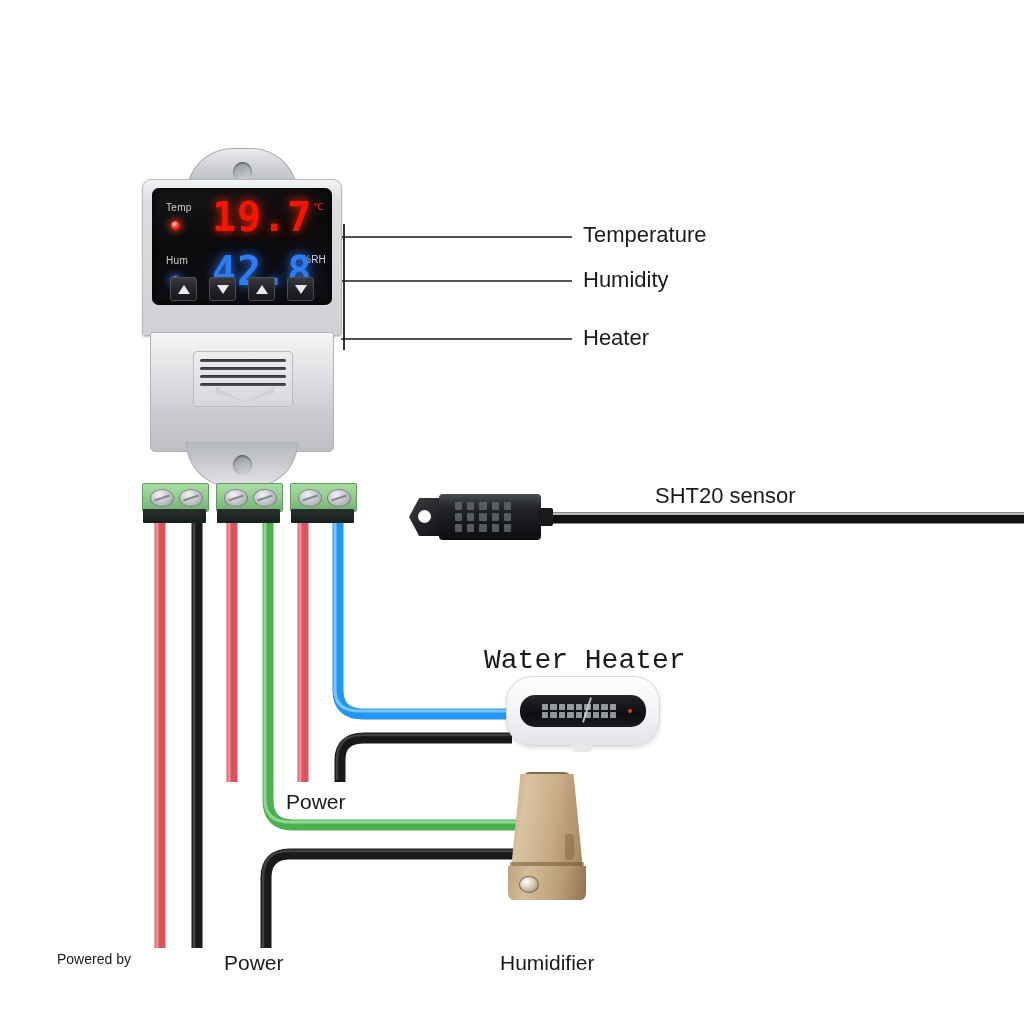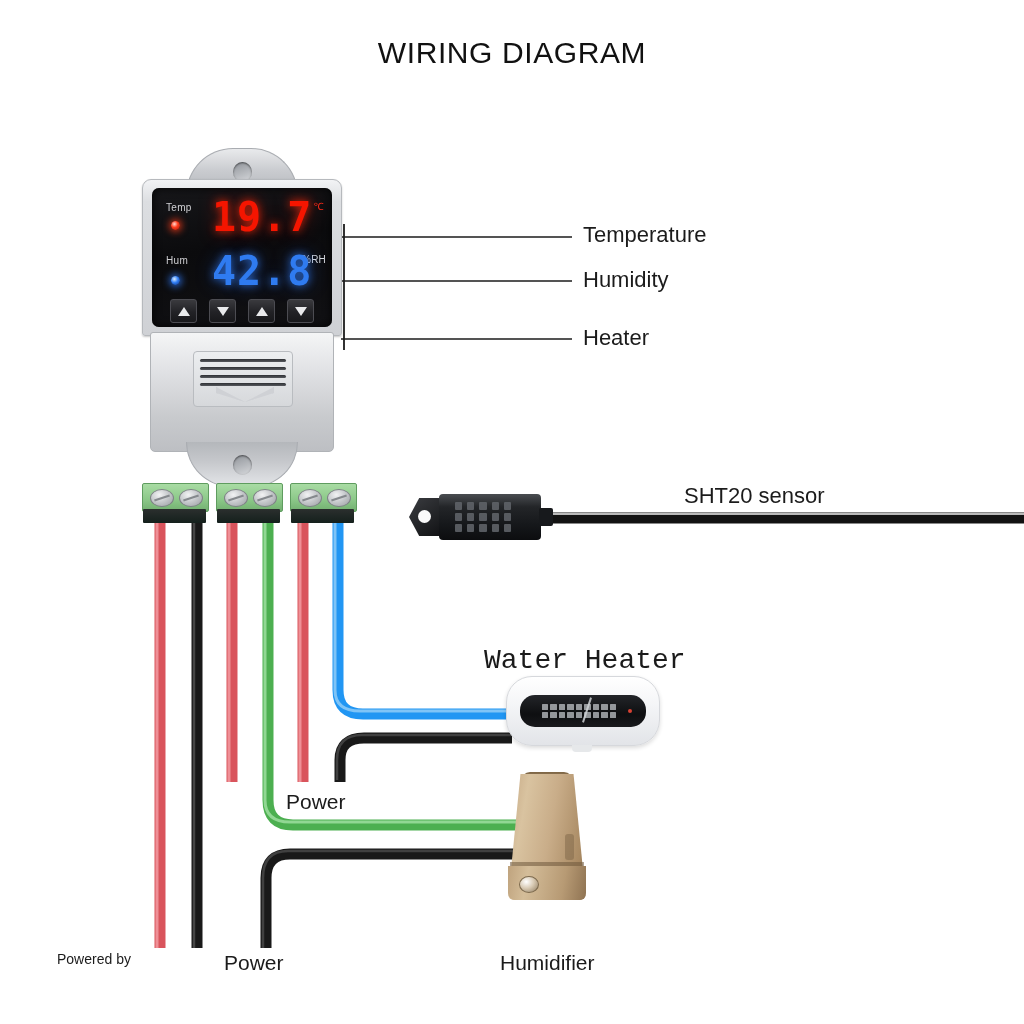--- a/index.html
+++ b/index.html
@@ -37,21 +37,21 @@
     width: 1024px;
     text-align: center;
     font-size: 30px;
     letter-spacing: 0.6px;
     color: #111;
   }
   .callout-lbl { font-size: 22px; }
   #lbl-temperature { left: 583px; top: 222px; }
   #lbl-humidity    { left: 583px; top: 267px; }
   #lbl-keypad      { left: 583px; top: 325px; }
-  #lbl-sht20       { left: 655px; top: 483px; font-size: 22px; margin-left: 29px; }
+  #lbl-sht20       { left: 655px; top: 483px; font-size: 22px; }
   #lbl-waterheater { left: 484px; top: 645px; font-size: 28px; font-family: Liberation Mono, monospace; }
   #lbl-power-mid   { left: 286px; top: 790px; font-size: 21px; }
   #lbl-humidifier  { left: 489px; top: 951px; font-size: 21px; margin-left: 11px; }
   #lbl-poweredby   { left: 57px; top: 951px; font-size: 14px; }
   #lbl-power-bot   { left: 224px; top: 951px; font-size: 21px; }
 
   
   #controller {
     position: absolute;
     left: 142px;
@@ -82,21 +82,21 @@
     left: 0; top: 31px;
     width: 198px; height: 155px;
     background: linear-gradient(180deg,#f2f3f5 0%,#dcdee1 14%,#cfd1d5 100%);
     border-radius: 9px 9px 3px 3px;
     border: 1px solid #b6b9bd;
     box-shadow: 0 1px 2px rgba(0,0,0,.22);
   }
   #screen {
     position: absolute;
     left: 9px; top: 8px;
-    width: 180px; height: 139px;
+    width: 180px; height: 117px;
     background: linear-gradient(170deg,#17171a 0%,#0b0b0d 42%,#111114 100%);
     border-radius: 7px;
     box-shadow: inset 0 0 10px rgba(0,0,0,.9);
     overflow: hidden;
   }
   .row-tag {
     position: absolute;
     font-size: 10px;
     color: #cfcfd2;
     letter-spacing: .3px;
@@ -485,21 +485,20 @@
       <path d="M340 782 V 760 Q 340 738 364 738 H 512" stroke="#191919" stroke-width="11" fill="none" stroke-linejoin="round"></path>
       <path d="M337 780 V 760 Q 337 735 362 735 H 512" stroke="#5a5a5a" stroke-width="2.5" fill="none" opacity=".6"></path>
     </g>
 
     <g>
       <path d="M266 948 V 878 Q 266 854 290 854 H 522" stroke="#191919" stroke-width="11" fill="none" stroke-linejoin="round"></path>
       <path d="M263 948 V 878 Q 263 851 288 851 H 522" stroke="#5a5a5a" stroke-width="2.5" fill="none" opacity=".6"></path>
     </g>
   </svg>
 
-  <div class="lbl" id="title">WIRING DIAGRAM</div>
 
   <div id="controller">
 
     <div id="mount-top">
       <div id="mount-top-hole"></div>
     </div>
 
     <div id="front-panel">
       <div id="screen">
 

